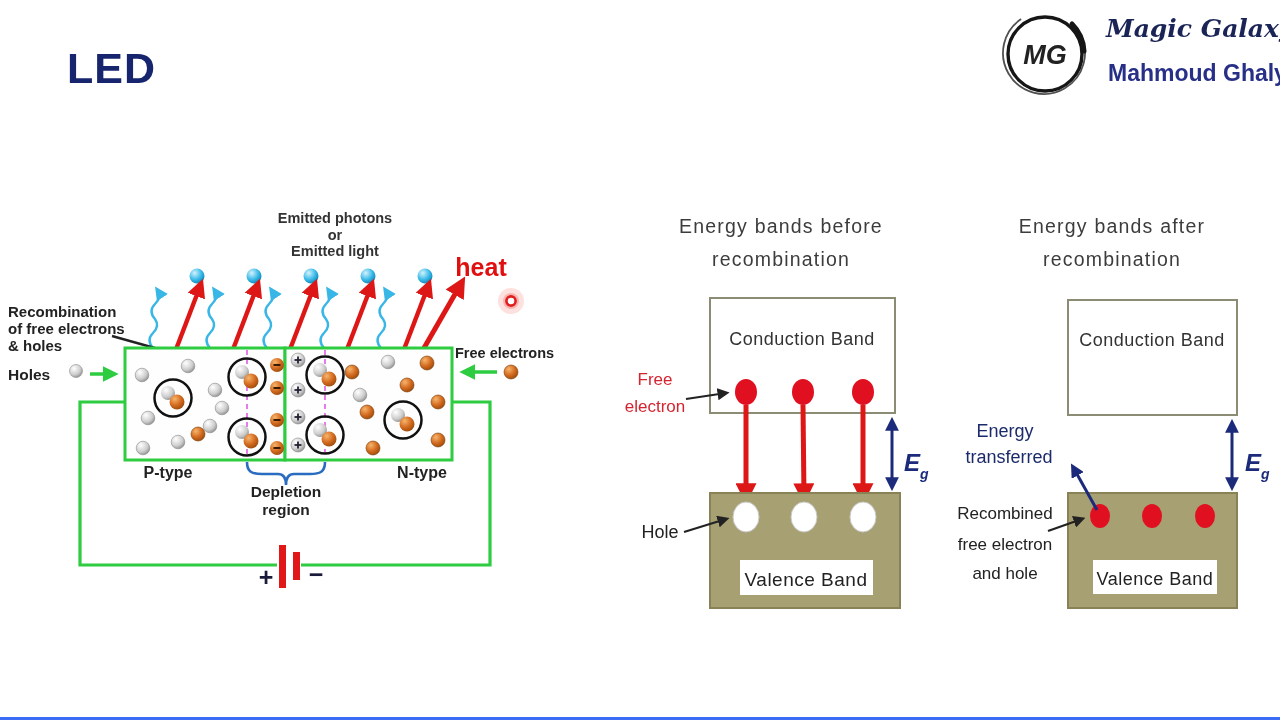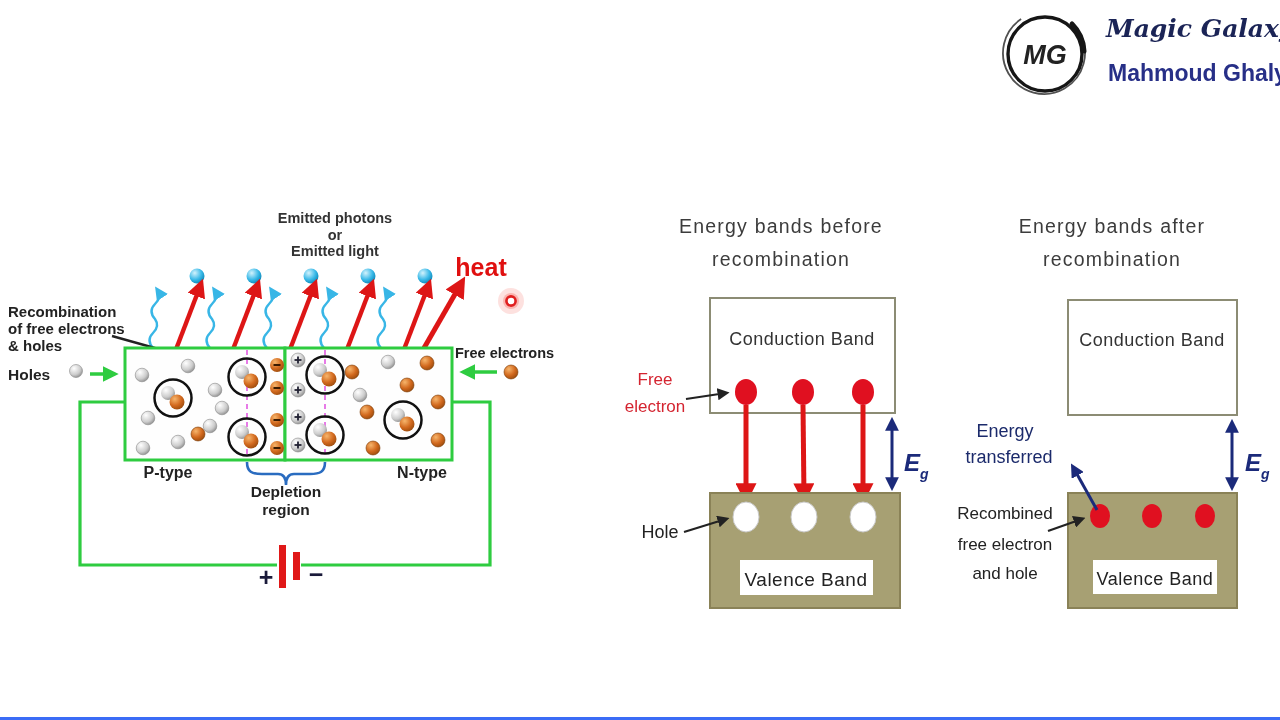--- a/index.html
+++ b/index.html
@@ -16,20 +16,21 @@
   .led-svg{position:absolute;left:0;top:190px;}
   .bands-svg{position:absolute;left:600px;top:195px;}
   .progress-bar{position:absolute;left:0;bottom:0;width:1280px;height:3px;background:#3b6cf6;}
   svg text{font-family:"Liberation Sans", sans-serif;}
 </style>
 </head>
 <body>
 
 <div class="slide">
 
+  <div class="page-title">LED</div>
 
   <svg class="logo" width="96" height="100" viewBox="0 0 96 100">
     <g>
       <circle cx="47" cy="49" r="37" fill="none" stroke="#161616" stroke-width="3.4"></circle>
       <circle cx="46" cy="48" r="41" fill="none" stroke="#161616" stroke-width="1.8" opacity="0.75" stroke-dasharray="190 70" transform="rotate(-30 46 48)"></circle>
       <path d="M74,19 a41,41 0 0,1 12,27" fill="none" stroke="#161616" stroke-width="5" stroke-linecap="round"></path>
     </g>
     <text x="47" y="59" text-anchor="middle" font-family="DejaVu Serif, serif" font-style="italic" font-weight="bold" font-size="27" fill="#222">MG</text>
   </svg>
   <div class="brand-name">Magic Galaxy</div>

